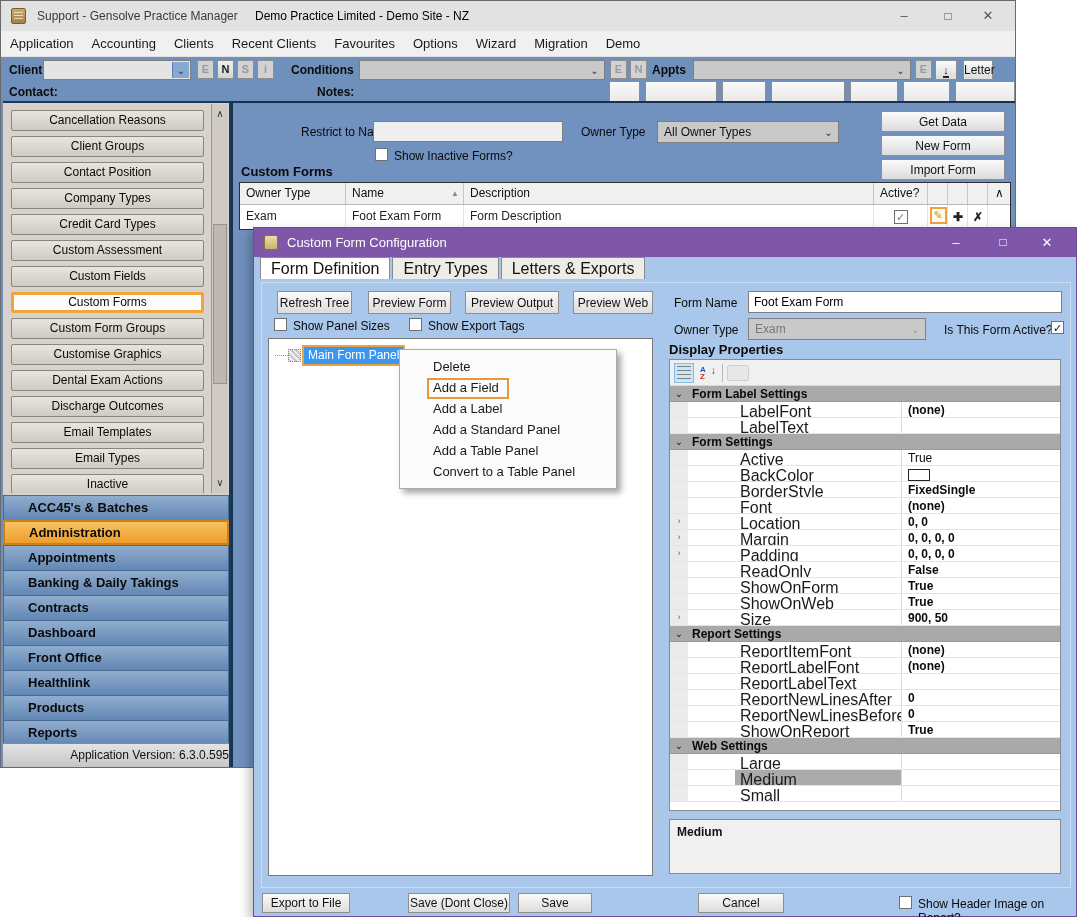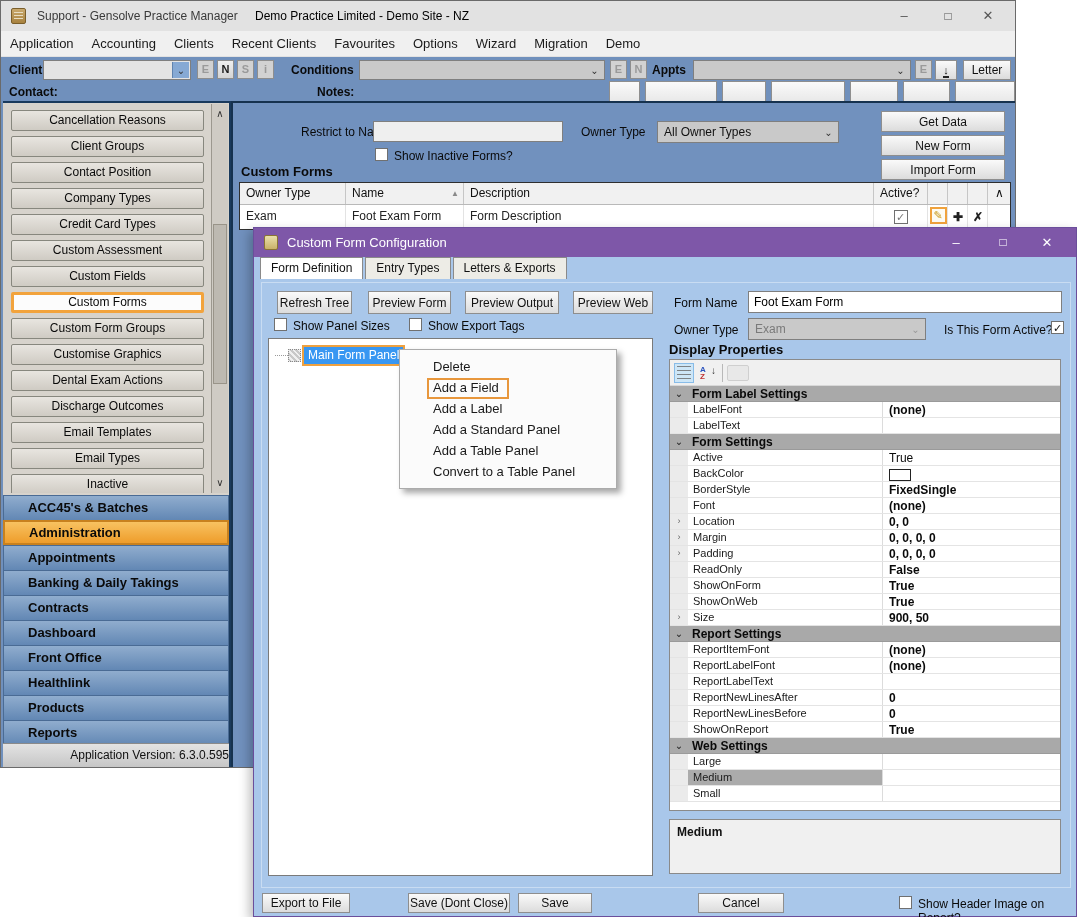--- a/index.html
+++ b/index.html
@@ -58,21 +58,21 @@
   .plus-ico { color:#3FAE49; font-weight:bold; font-size:13px; line-height:20px; }
   .x-ico { color:#E04545; font-weight:bold; font-size:13px; line-height:20px; }
 
   
   #dialog { position:absolute; left:253px; top:227px; width:824px; height:690px; background:#A9C7EA; border:1px solid #6B4E9B; box-shadow:-4px 4px 10px rgba(0,0,0,.25); }
   .dlg-titlebar { position:relative; height:29px; background:#7E57A8; }
   .dlg-icon { position:absolute; left:10px; top:7px; width:14px; height:15px; background:linear-gradient(#EADFA9,#C9B26A); border:1px solid #8A7433; border-radius:2px; }
   .dlg-title { position:absolute; left:33px; top:7px; color:#FFF; font-size:13px; }
   .dlg-ctl { position:absolute; top:4px; width:30px; height:21px; color:#FFF; text-align:center; line-height:21px; font-size:13px; }
   .dlg-tabs { position:absolute; left:6px; top:29px; height:22px; display:flex; }
-  .tab { height:22px; padding:0 10px; font-size:12px; line-height:21px; background:#EDECE6; border:1px solid #8A8A8A; border-bottom:none; margin-right:2px; color:#111; }
+  .tab { height:22px; padding:0 10px; font-size:16px; line-height:21px; background:#EDECE6; border:1px solid #8A8A8A; border-bottom:none; margin-right:2px; color:#111; }
   .tab.active { background:#FFF; position:relative; z-index:2; font-weight:normal; }
   .dlg-frame { position:absolute; left:7px; top:54px; width:810px; height:606px; border:1px solid #C9DCF2; }
   .dlg-btn { position:absolute; height:23px; }
   #tree-panel { position:absolute; left:14px; top:110px; width:385px; height:538px; background:#FFF; border:1px solid #7A7A7A; }
   .tree-node-row { position:absolute; left:6px; top:7px; height:18px; display:flex; align-items:center; }
   .tree-dots { width:13px; border-top:1px dotted #9A9A9A; }
   .tree-hatch { width:13px; height:13px; border:1px dotted #888; background:repeating-linear-gradient(45deg,#C8C8C8 0 2px,#EFEFEF 2px 4px); margin-right:3px; }
   .tree-label { background:#3897F2; color:#FFF; font-size:12px; padding:1px 4px 2px 4px; outline:2px solid #EFA13F; }
   #ctx-menu { position:absolute; left:145px; top:121px; width:218px; height:140px; background:#FBFBFB; border:1px solid #ABABAB; box-shadow:4px 4px 6px rgba(0,0,0,.35); padding-top:6px; }
   .ctx-item { height:21px; padding-left:33px; font-size:13px; color:#1A1A1A; line-height:21px; }
@@ -85,21 +85,21 @@
   .az-icon { width:20px; height:20px; font-size:8px; font-weight:bold; line-height:7px; padding-top:3px; text-align:left; padding-left:2px; position:relative; }
   .az-icon .a{color:#2A52BE;display:block}.az-icon .z{color:#C03030;display:block}
   .az-icon .ar{position:absolute; right:2px; top:4px; color:#333; font-size:10px;}
   .pg-sep { width:1px; height:18px; background:#B8B8B8; }
   .pages-icon { width:22px; height:16px; background:#E2E2E2; border:1px solid #B5B5B5; border-radius:2px; opacity:.55; }
   .pg-row { display:flex; height:16px; border-bottom:1px solid #E4E4E4; background:#FFF; }
   .pg-margin { width:18px; background:#EBEBEB; font-size:9px; color:#666; text-align:center; line-height:15px; flex:none; }
   .pg-row.cat { background:#A9A9A9; border-bottom:1px solid #9A9A9A; }
   .pg-row.cat .pg-margin { background:#A9A9A9; color:#222; font-size:10px; }
   .pg-catname { font-weight:bold; font-size:12px; color:#0A0A0A; padding:1px 0 0 4px; }
-  .pg-name { width:195px; flex:none; font-size:11px; color:#1A1A1A; padding:1px 0 0 5px; border-right:1px solid #DCDCDC; overflow:hidden; white-space:nowrap; }
+  .pg-name { width:167px; flex:none; font-size:16px; color:#1A1A1A; padding:1px 0 0 5px; border-right:1px solid #DCDCDC; overflow:hidden; white-space:nowrap;margin-left:47px; }
   .pg-name.sel { background:#ABABAB; }
   .pg-val { flex:1; font-size:12px; color:#0A0A0A; padding:1px 0 0 6px; overflow:hidden; white-space:nowrap; }
   .pg-val.b { font-weight:bold; }
   .swatch { display:inline-block; width:22px; height:12px; border:1px solid #222; background:#FFF; vertical-align:middle; margin-top:1px; }
   #desc-pane { position:absolute; left:415px; top:591px; width:392px; height:55px; background:#F0F0F0; border:1px solid #8A8A8A; padding:5px 7px; }
   #desc-pane b { font-size:12px; }
   .foot-btn { position:absolute; top:665px; height:20px; }
   .lbl { position:absolute; font-size:12px; color:#0A0A0A; }
 </style>
 </head>
@@ -140,21 +140,21 @@
         <span class="arrow">⌄</span>
       </div>
       <span id="conditions-minis"><span class="mini-btn dis" style="left: 609px;">E</span><span class="mini-btn dis" style="left: 629px;">N</span></span>
       <span class="blbl" style="left:651px;top:6px;">Appts</span>
       <div class="combo" style="left:692px;top:3px;width:218px;">
         <span></span>
         <span class="arrow">⌄</span>
       </div>
       <span id="appts-minis"><span class="mini-btn dis" style="left: 914px;">E</span></span>
       <button class="win-btn dl-btn"><span>↓</span></button>
-      <button class="win-btn" style="position:absolute;left:962px;top:3px;width:48px;height:20px;">Letter</button>
+      <button class="win-btn" style="position:absolute;left:962px;top:3px;width:30px;height:20px;">Letter</button>
       <span class="blbl" style="left:8px;top:28px;">Contact:</span>
       <span class="blbl" style="left:316px;top:28px;">Notes:</span>
       <div class="act-row">
           <button class="win-btn act-btn">Rx</button>
           <button class="win-btn act-btn">Ref/Inv/Dx</button>
           <button class="win-btn act-btn">Appt Slip</button>
           <button class="win-btn act-btn">Reminders</button>
           <button class="win-btn act-btn">Cash Sale</button>
           <button class="win-btn act-btn">Event</button>
           <button class="win-btn act-btn">Uploads</button>

